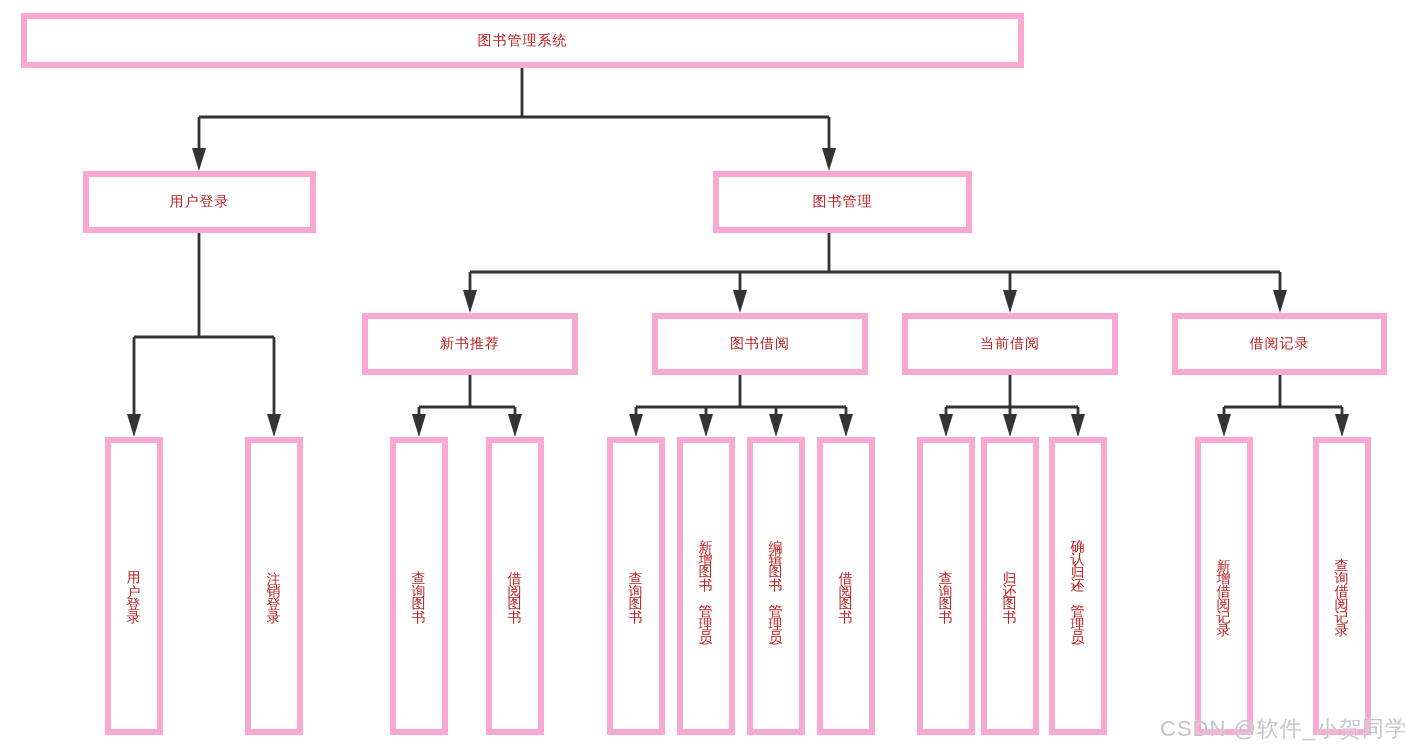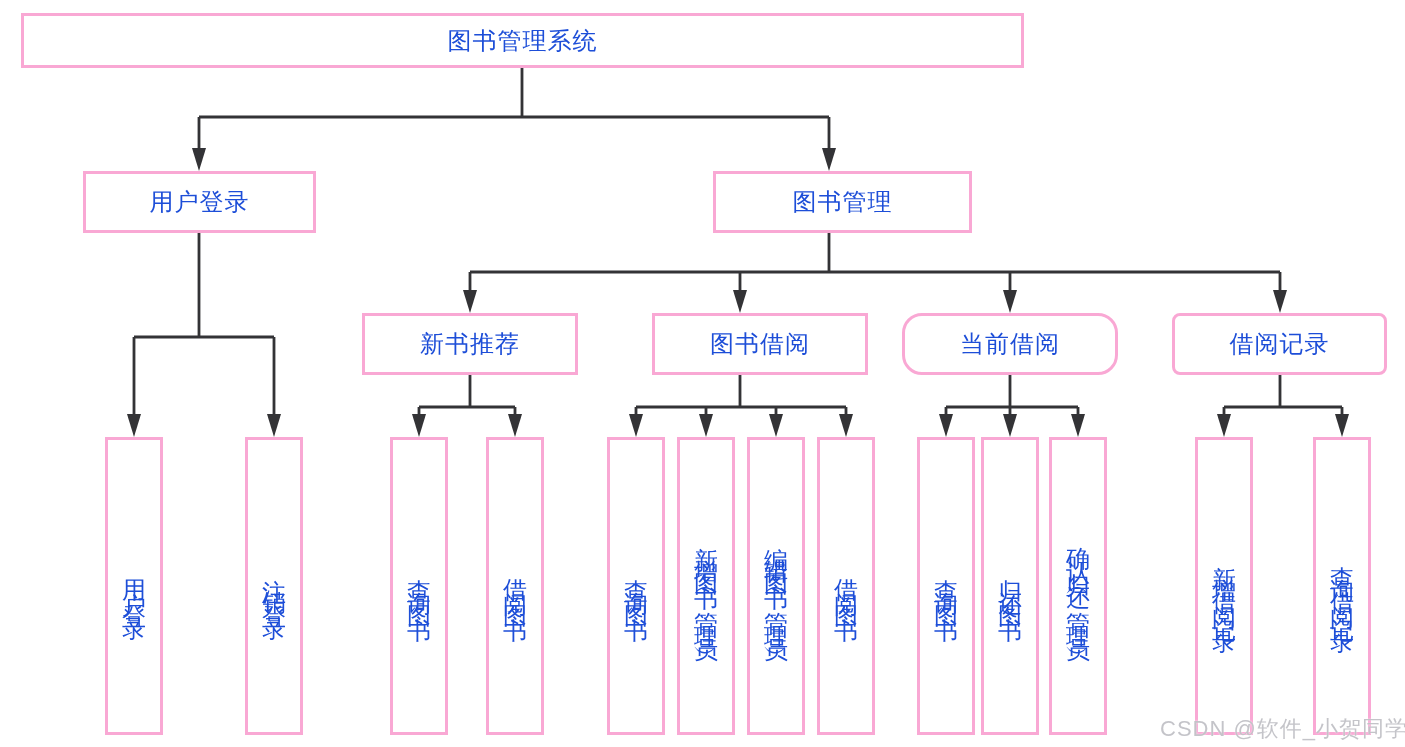--- a/index.html
+++ b/index.html
@@ -12,27 +12,27 @@
     overflow: hidden;
   }
   #connectors {
     position: absolute;
     left: 0; top: 0;
     width: 1405px; height: 747px;
   }
   .box {
     position: absolute;
     background: #ffffff;
-    border: 3px solid #f9a8d4;
+    border: 6px solid #f9a8d4;
     box-sizing: border-box;
     display: flex;
     align-items: center;
     justify-content: center;
-    color: #1d4ed8;
-    font-size: 24px;
+    color: #b91c1c;
+    font-size: 14px;
     letter-spacing: 1px;
     z-index: 2;
   }
   .leaf {
     top: 437px;
     height: 298px;
     width: 58px;
   }
   .leaf .vtext {
     writing-mode: vertical-rl;
@@ -99,22 +99,22 @@
     </g>
   </svg>
 
   <div class="box" style="left:21px; top:13px; width:1003px; height:55px;">图书管理系统</div>
 
   <div class="box" style="left:83px; top:171px; width:233px; height:62px;">用户登录</div>
   <div class="box" style="left:713px; top:171px; width:259px; height:62px;">图书管理</div>
 
   <div class="box lvl3" style="left:362px;text-align:right;">新书推荐</div>
   <div class="box lvl3" style="left:632px;margin-left:20px;">图书借阅</div>
-  <div class="box lvl3" style="left:902px;border-radius:20px;">当前借阅</div>
-  <div class="box lvl3" style="left:1172px; width:215px;border-radius:8px;">借阅记录</div>
+  <div class="box lvl3" style="left:902px;">当前借阅</div>
+  <div class="box lvl3" style="left:1172px; width:215px;">借阅记录</div>
 
   <div class="box leaf" style="left:105px;">
     <span class="vtext">用户登录</span>
   </div>
   <div class="box leaf" style="left:245px;">
     <span class="vtext">注销登录</span>
   </div>
 
   <div class="box leaf" style="left:390px;">
     <span class="vtext">查询图书</span>

